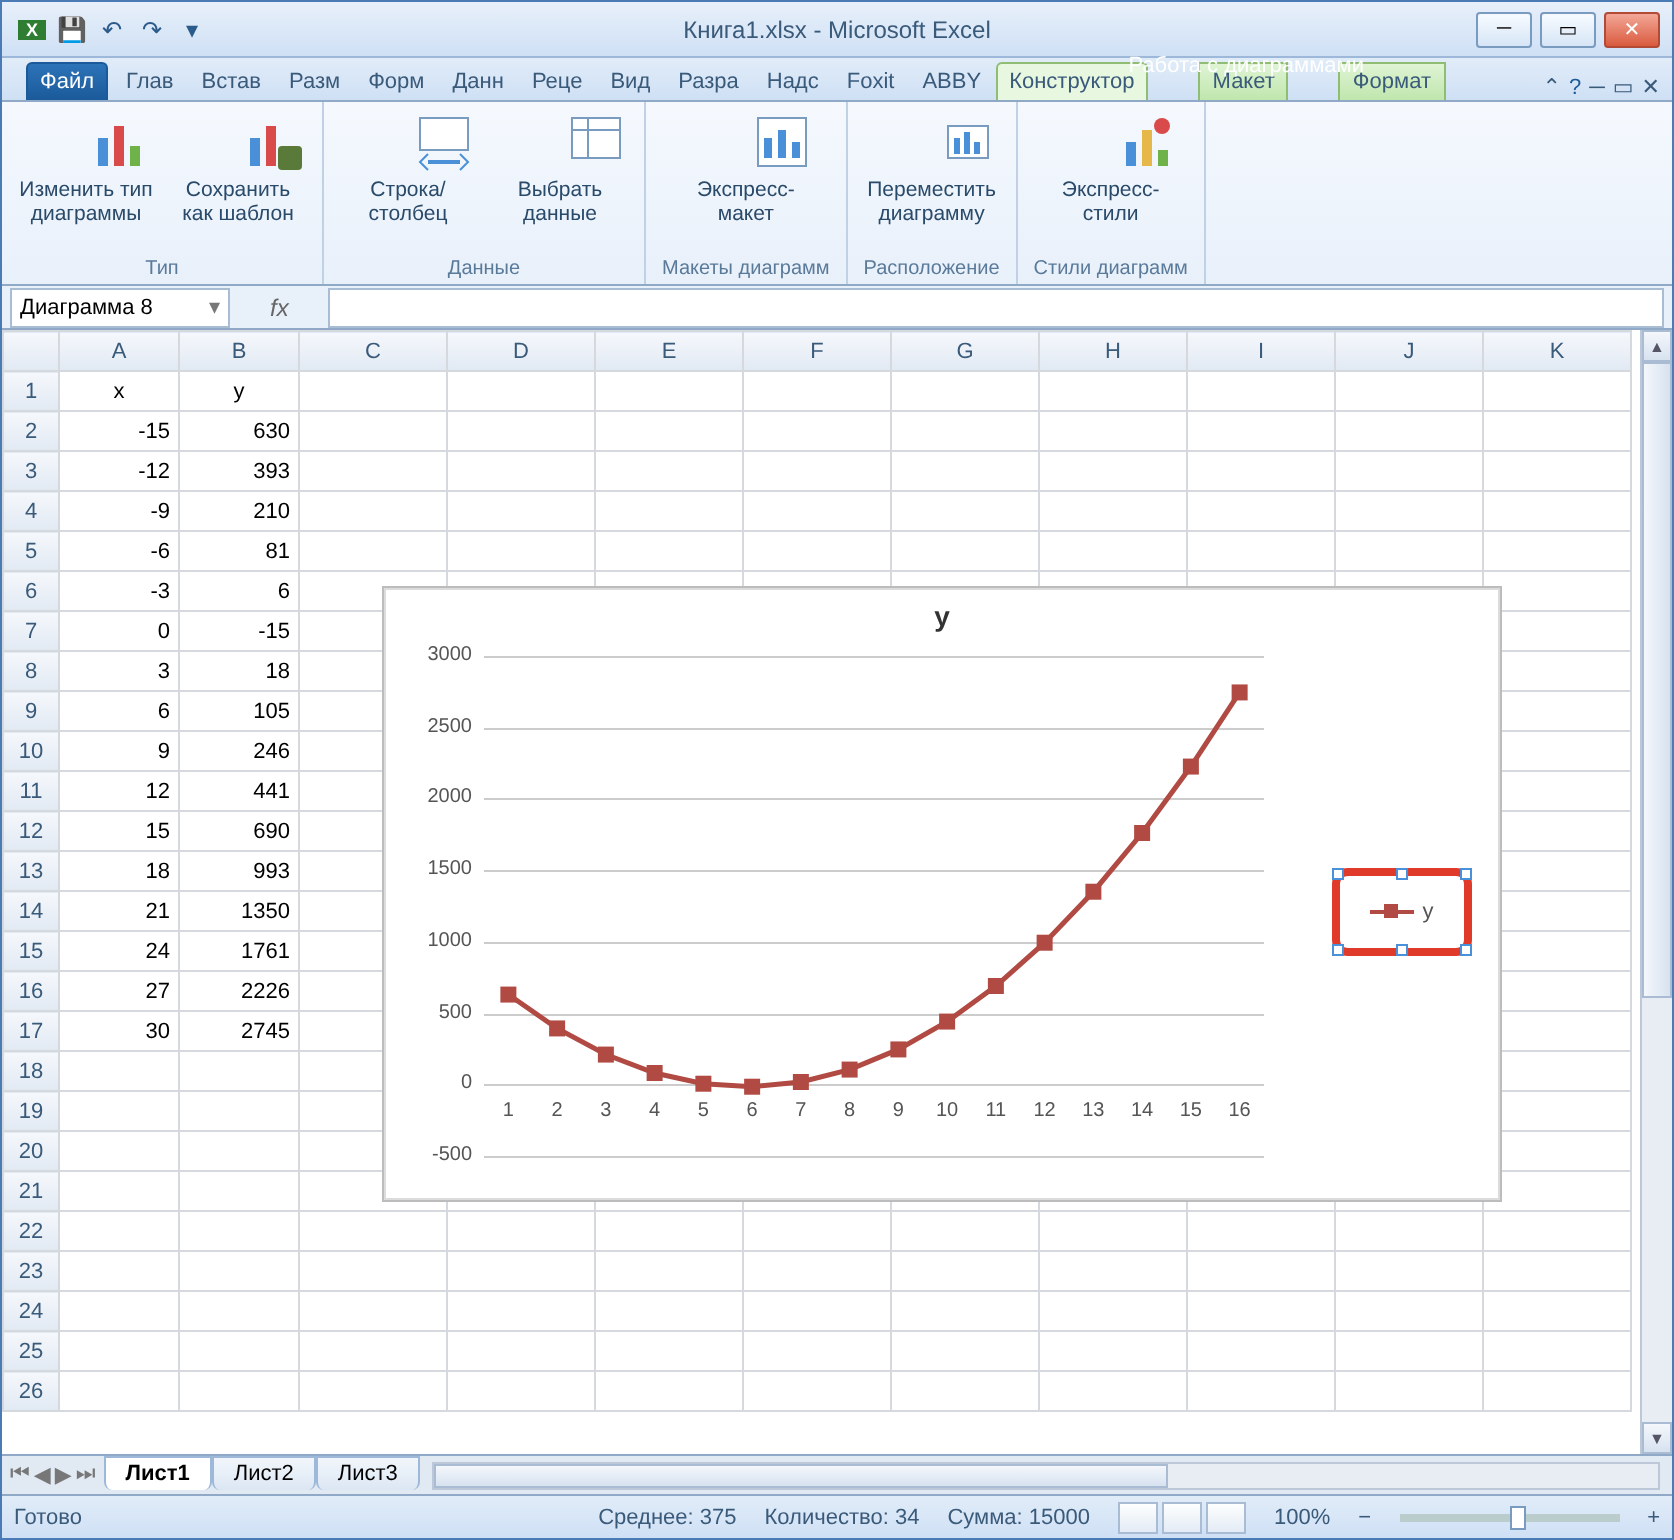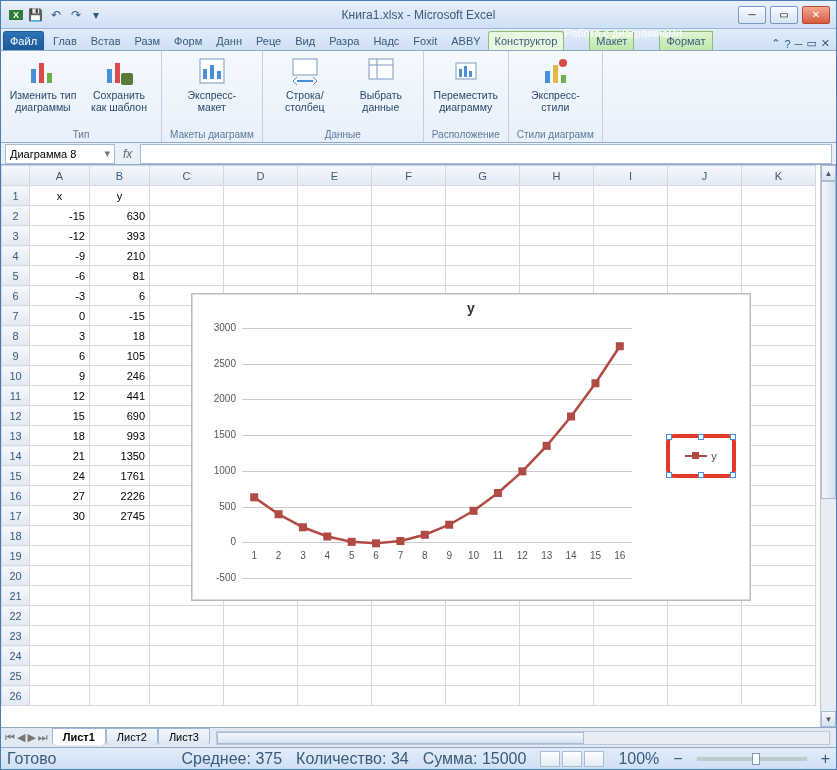--- a/index.html
+++ b/index.html
@@ -8,36 +8,36 @@
 .titlebar { height: 28px; background: linear-gradient(#e8f0fa, #cfe0f5); display: flex; align-items: center; border-bottom: 1px solid #9db8d8; position: relative; }
 .qat { display: flex; align-items: center; gap: 2px; padding: 0 6px; }
 .qat-icon { width: 18px; height: 18px; display: flex; align-items: center; justify-content: center; color: #2a5b8a; font-size: 12px; cursor: pointer; }
 .title-center { position: absolute; left: 0; right: 0; text-align: center; font-size: 12px; color: #3a5a7a; pointer-events: none; }
 .title-ctx { position: absolute; right: 140px; top: 0; bottom: 0; padding: 0 14px; display:flex; align-items:center; color:#fff; background: linear-gradient(#5fa94c,#49933c); font-size:11px; border-radius: 2px 2px 0 0; margin-top: 32px; }
 .win-controls { margin-left: auto; display: flex; gap: 4px; padding-right: 6px; z-index:2; }
 .win-btn { width: 28px; height: 18px; border: 1px solid #7a9bc0; border-radius: 2px; background: linear-gradient(#f7fbff,#d6e5f6); display:flex; align-items:center; justify-content:center; font-size:10px; cursor:pointer; }
 .win-btn.close { background: linear-gradient(#f3a798,#d95b3e); color:#fff; border-color:#b34a35; }
 .ribbon-tabs { height: 22px; background: linear-gradient(#e1ecf8,#cfe0f5); display:flex; align-items:flex-end; border-bottom:1px solid #8fa9c7; padding-left:2px; }
 .rtab { padding: 3px 6px; font-size: 11px; color:#3a5a7a; cursor:pointer; border:1px solid transparent; border-bottom:none; }
-.rtab.file { background: linear-gradient(#2c73b8,#1b5a9a); color:#fff; border-radius:3px 3px 0 0; border-color:#1b5a9a; margin-right:2px; }
+.rtab.file { background: linear-gradient(#2c73b8,#1b5a9a); color:#fff; border-radius:3px 3px 0 0; border-color:#1b5a9a; margin-right:2px;margin-left:10px; }
 .rtab.active { background:#f5f9fe; border-color:#8fa9c7; border-radius:3px 3px 0 0; }
 .rtab.ctx { background:linear-gradient(#dff4d4,#c0e6ad); border-color:#8fbd73; }
 .rtab.ctx.active { background:#e8f7df; }
 .ribbon-help { margin-left:auto; display:flex; gap:4px; padding:0 6px; align-items:center; color:#3a5a7a; }
 .ribbon-body { height: 92px; background: linear-gradient(#f5f9fe,#e8f0fa); border-bottom:1px solid #8fa9c7; display:flex; }
 .rgroup { border-right:1px solid #c0d0e5; padding:4px 8px 2px; display:flex; flex-direction:column; align-items:center; }
 .rgroup-items { display:flex; gap:8px; flex:1; }
-.rbtn { display:flex; flex-direction:column; align-items:center; justify-content:flex-start; width:68px; cursor:pointer; text-align:center; }
+.rbtn { display:flex; flex-direction:column; align-items:flex-end; justify-content:flex-start; width:68px; cursor:pointer; text-align:center; }
 .rbtn-icon { width:32px; height:32px; margin-bottom:2px; display:flex; align-items:center; justify-content:center; }
 .rbtn-label { font-size:10.5px; color:#2a4a6a; line-height:1.15; }
 .rgroup-label { font-size:10px; color:#5a7a9a; padding-top:1px; }
 .formula-bar { height:22px; border-bottom:1px solid #8fa9c7; display:flex; align-items:center; background:#e8f0fa; }
 .namebox { width:110px; height:20px; border:1px solid #a8bcd4; background:#fff; margin-left:4px; display:flex; align-items:center; padding:0 4px; font-size:11px; }
 .namebox span.dd { margin-left:auto; color:#777; }
-.fx-lbl { padding:0 8px; color:#666; font-style:italic; font-size:12px; }
+.fx-lbl { padding:0 20px; color:#666; font-style:italic; font-size:12px; }
 .fx-input { flex:1; height:20px; border:1px solid #a8bcd4; background:#fff; margin-right:4px; }
 .sheet-area { flex:1; display:flex; overflow:hidden; position:relative; }
 .grid { position:relative; overflow:hidden; flex:1; }
 table.cells { border-collapse:collapse; table-layout:fixed; }
 table.cells th, table.cells td { border:1px solid #d5d9de; font-size:11px; text-align:center; height:20px; background:#fff; }
 table.cells th { background:linear-gradient(#f5f8fc,#e1e9f3); color:#3a5a7a; font-weight:normal; }
 table.cells th.rowh { width:28px; }
 table.cells td { padding:0 4px; text-align:right; }
 table.cells td.ctr { text-align:center; }
 .chart-obj { position:absolute; left:190px; top:128px; width:560px; height:308px; border:1px solid #bcbcbc; background:#fff; box-shadow:0 0 0 1px #dcdcdc inset; }
@@ -50,21 +50,21 @@
 .legend-box { position:absolute; right:14px; top:140px; width:70px; height:44px; border:4px solid #e03a2a; border-radius:8px; display:flex; align-items:center; justify-content:center; gap:4px; background:#fff; }
 .legend-box .handle { width:6px; height:6px; background:#fff; border:1px solid #4a90d9; position:absolute; }
 .legend-swatch { width:22px; height:2px; background:#b04a43; position:relative; }
 .legend-swatch::after { content:""; position:absolute; width:7px; height:7px; background:#b04a43; left:7px; top:-3px; }
 .sheet-tabs { height:20px; background:#e1e9f3; border-top:1px solid #8fa9c7; display:flex; align-items:center; font-size:11px; }
 .stab-nav { display:flex; gap:2px; padding:0 4px; color:#777; }
 .stab { padding:2px 10px; border:1px solid #9db8d8; border-bottom:none; background:linear-gradient(#f2f6fb,#dce7f4); cursor:pointer; border-radius:0 0 4px 4px; transform:translateY(-1px); }
 .stab.active { background:#fff; font-weight:bold; }
 .hscroll { flex:1; height:14px; margin:0 6px; background:#e8edf4; border:1px solid #bcc8d8; position:relative; }
 .hscroll .thumb { position:absolute; left:0; top:0; bottom:0; width:60%; background:linear-gradient(#f4f7fb,#d7e2f0); border:1px solid #a9bcd4; }
-.statusbar { height:22px; background:linear-gradient(#e1ecf8,#cfe0f5); border-top:1px solid #8fa9c7; display:flex; align-items:center; font-size:16px; color:#3a5a7a; padding:0 6px; gap:14px; }
+.statusbar { height:22px; background:linear-gradient(#e1ecf8,#cfe0f5); border-top:1px solid #8fa9c7; display:flex; align-items:center; font-size:11px; color:#3a5a7a; padding:0 6px; gap:14px; }
 .statusbar .spacer { flex:1; }
 .zoom-slider { width:110px; height:4px; background:#bcc; position:relative; }
 .zoom-slider .zthumb { position:absolute; width:8px; height:12px; background:#fff; border:1px solid #7a9bc0; top:-4px; left:50%; }
 .view-btns { display:flex; gap:2px; }
 .view-btn { width:20px; height:16px; border:1px solid #a8bcd4; background:linear-gradient(#fdfefe,#e3ebf5); }
 .colA { width:60px; } .colB { width:60px; } .colW { width:74px; }
 .vscroll { width:16px; background:#e8edf4; border-left:1px solid #bcc8d8; display:flex; flex-direction:column; }
 .vscroll .arrow { height:16px; background:linear-gradient(#f4f7fb,#d7e2f0); border:1px solid #a9bcd4; display:flex; align-items:center; justify-content:center; font-size:8px; color:#556; }
 .vscroll .track { flex:1; position:relative; }
 .vscroll .vthumb { position:absolute; left:0; right:0; top:0; height:60%; background:linear-gradient(90deg,#f4f7fb,#d7e2f0); border:1px solid #a9bcd4; }
@@ -153,36 +153,20 @@
 как шаблон</div>
           </div>
         </div>
         <div class="rgroup-label">Тип</div>
       </div>
       <div class="rgroup">
         <div class="rgroup-items">
           <div class="rbtn">
             <div class="rbtn-icon">
               <svg width="32" height="32">
-                <rect x="4" y="4" width="24" height="24" fill="#fff" stroke="#7a9bc0"></rect>
-                <rect x="7" y="14" width="4" height="10" fill="#4a90d9"></rect>
-                <rect x="14" y="10" width="4" height="14" fill="#4a90d9"></rect>
-                <rect x="21" y="16" width="4" height="8" fill="#4a90d9"></rect>
-              </svg>
-            </div>
-            <div class="rbtn-label">Экспресс-макет</div>
-          </div>
-        </div>
-        <div class="rgroup-label">Макеты диаграмм</div>
-      </div>
-      <div class="rgroup">
-        <div class="rgroup-items">
-          <div class="rbtn">
-            <div class="rbtn-icon">
-              <svg width="32" height="32">
                 <rect x="4" y="4" width="24" height="16" fill="#fff" stroke="#7a9bc0"></rect>
                 <path d="M8 26 L24 26" stroke="#4a90d9" stroke-width="2"></path>
                 <path d="M8 22 L4 26 L8 30" fill="none" stroke="#4a90d9"></path>
                 <path d="M24 22 L28 26 L24 30" fill="none" stroke="#4a90d9"></path>
               </svg>
             </div>
             <div class="rbtn-label">Строка/столбец</div>
           </div>
           <div class="rbtn">
             <div class="rbtn-icon">
@@ -190,20 +174,36 @@
                 <rect x="4" y="4" width="24" height="20" fill="#fff" stroke="#7a9bc0"></rect>
                 <line x1="4" y1="10" x2="28" y2="10" stroke="#7a9bc0"></line>
                 <line x1="12" y1="4" x2="12" y2="24" stroke="#7a9bc0"></line>
               </svg>
             </div>
             <div class="rbtn-label">Выбрать
 данные</div>
           </div>
         </div>
         <div class="rgroup-label">Данные</div>
+      </div>
+      <div class="rgroup">
+        <div class="rgroup-items">
+          <div class="rbtn">
+            <div class="rbtn-icon">
+              <svg width="32" height="32">
+                <rect x="4" y="4" width="24" height="24" fill="#fff" stroke="#7a9bc0"></rect>
+                <rect x="7" y="14" width="4" height="10" fill="#4a90d9"></rect>
+                <rect x="14" y="10" width="4" height="14" fill="#4a90d9"></rect>
+                <rect x="21" y="16" width="4" height="8" fill="#4a90d9"></rect>
+              </svg>
+            </div>
+            <div class="rbtn-label">Экспресс-макет</div>
+          </div>
+        </div>
+        <div class="rgroup-label">Макеты диаграмм</div>
       </div>
       <div class="rgroup">
         <div class="rgroup-items">
           <div class="rbtn">
             <div class="rbtn-icon">
               <svg width="32" height="32">
                 <rect x="6" y="8" width="20" height="16" fill="#fff" stroke="#7a9bc0"></rect>
                 <rect x="9" y="14" width="3" height="8" fill="#4a90d9"></rect>
                 <rect x="14" y="11" width="3" height="11" fill="#4a90d9"></rect>
                 <rect x="19" y="16" width="3" height="6" fill="#4a90d9"></rect>

